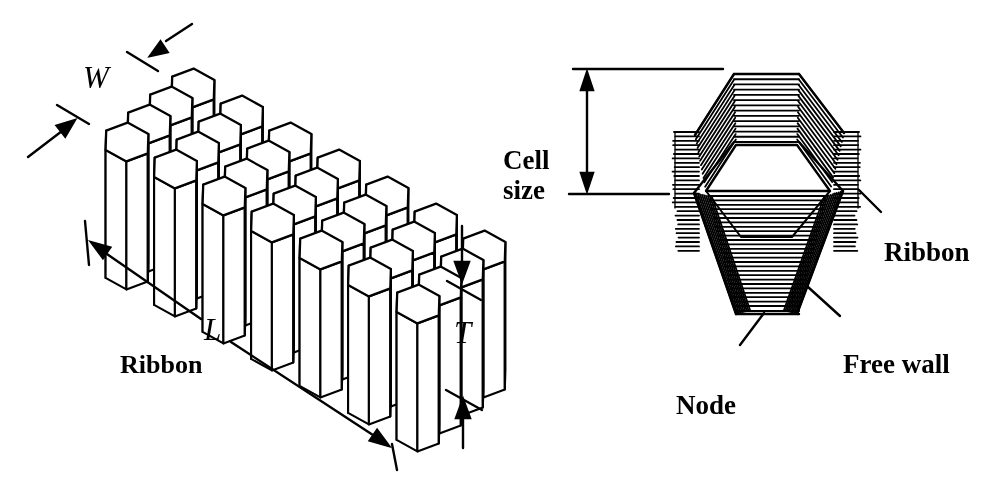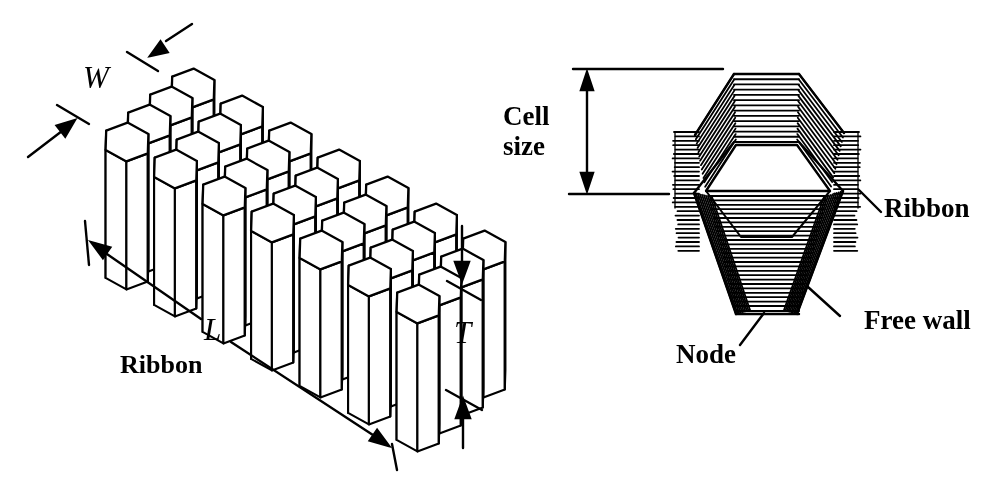--- a/index.html
+++ b/index.html
@@ -2,21 +2,21 @@
 <html><head>
 <meta charset="utf-8">
 <style>
   html,body{margin:0;padding:0;background:#ffffff;}
   .canvas{position:relative;width:1000px;height:500px;background:#ffffff;overflow:hidden;
           font-family:"Liberation Serif", serif;color:#000;}
   svg{position:absolute;left:0;top:0;}
   .lbl{position:absolute;color:#000;white-space:nowrap;user-select:none;}
   .dimletter{font-style:italic;font-size:31px;line-height:1;}
   .boldlbl{font-weight:700;font-size:26px;line-height:1.12;}
-  .boldlbl2{font-weight:700;font-size:27px;line-height:1.1;}
+  .boldlbl2{font-weight:700;font-size:27px;line-height:1.1;margin-top:44px;}
 </style>
 </head>
 <body>
 
 <div class="canvas">
 
   <svg id="art" width="1000" height="500" viewBox="0 0 1000 500">
 
     <g id="honeycomb-group">
         <polygon points="172.2,76.6 171.6,95.9 171.6,223.9 172.2,204.6" fill="#ffffff" stroke="#000000" stroke-width="2.1" stroke-linejoin="round"></polygon>
@@ -605,15 +605,15 @@
   <div class="lbl boldlbl" style="left:120px;top:350px;">
     <div>Ribbon</div>
   </div>
 
   <div class="lbl boldlbl2" style="left:503px;top:102px;">
     <div>Cell</div>
     <div>size</div>
   </div>
 
   <div class="lbl boldlbl2" style="left:884px;top:194px;">Ribbon</div>
-  <div class="lbl boldlbl2" style="left:864px;top:306px;">Free wall</div>
-  <div class="lbl boldlbl2" style="left:676px;top:340px;">Node</div>
+  <div class="lbl boldlbl2" style="left:843px;top:306px;">Free wall</div>
+  <div class="lbl boldlbl2" style="left:676px;top:347px;">Node</div>
 </div>
 
 </body></html>

